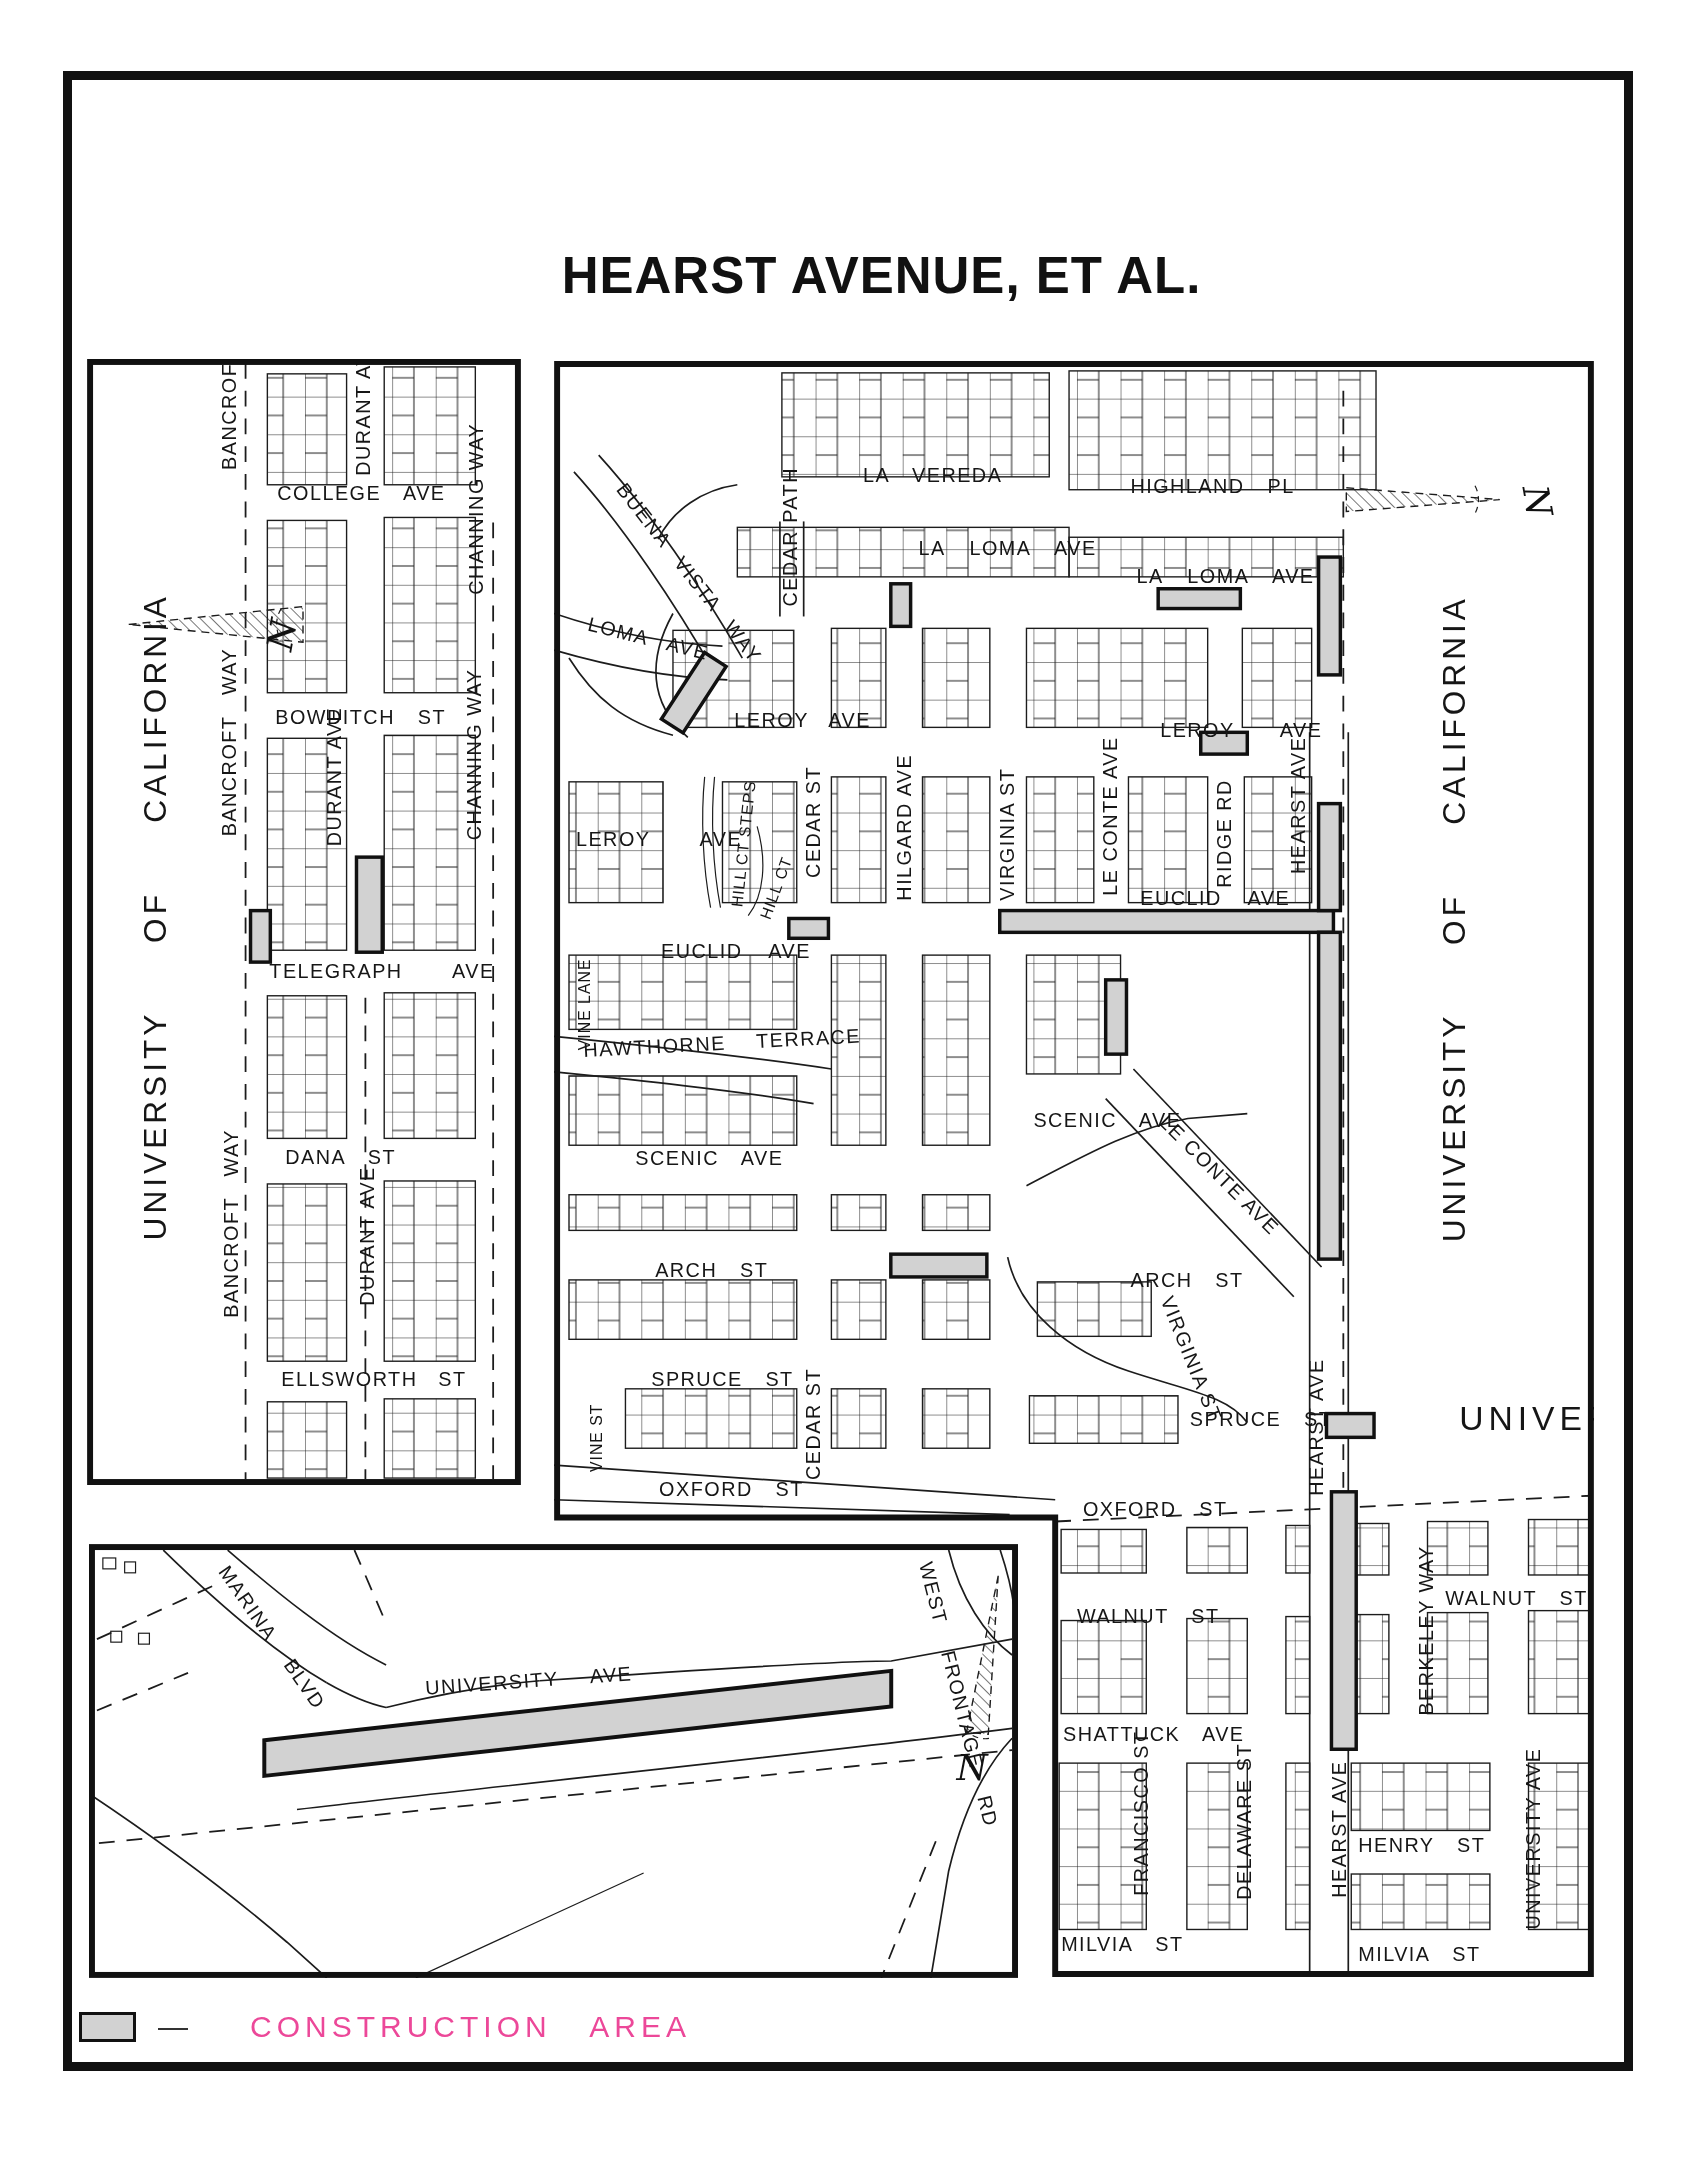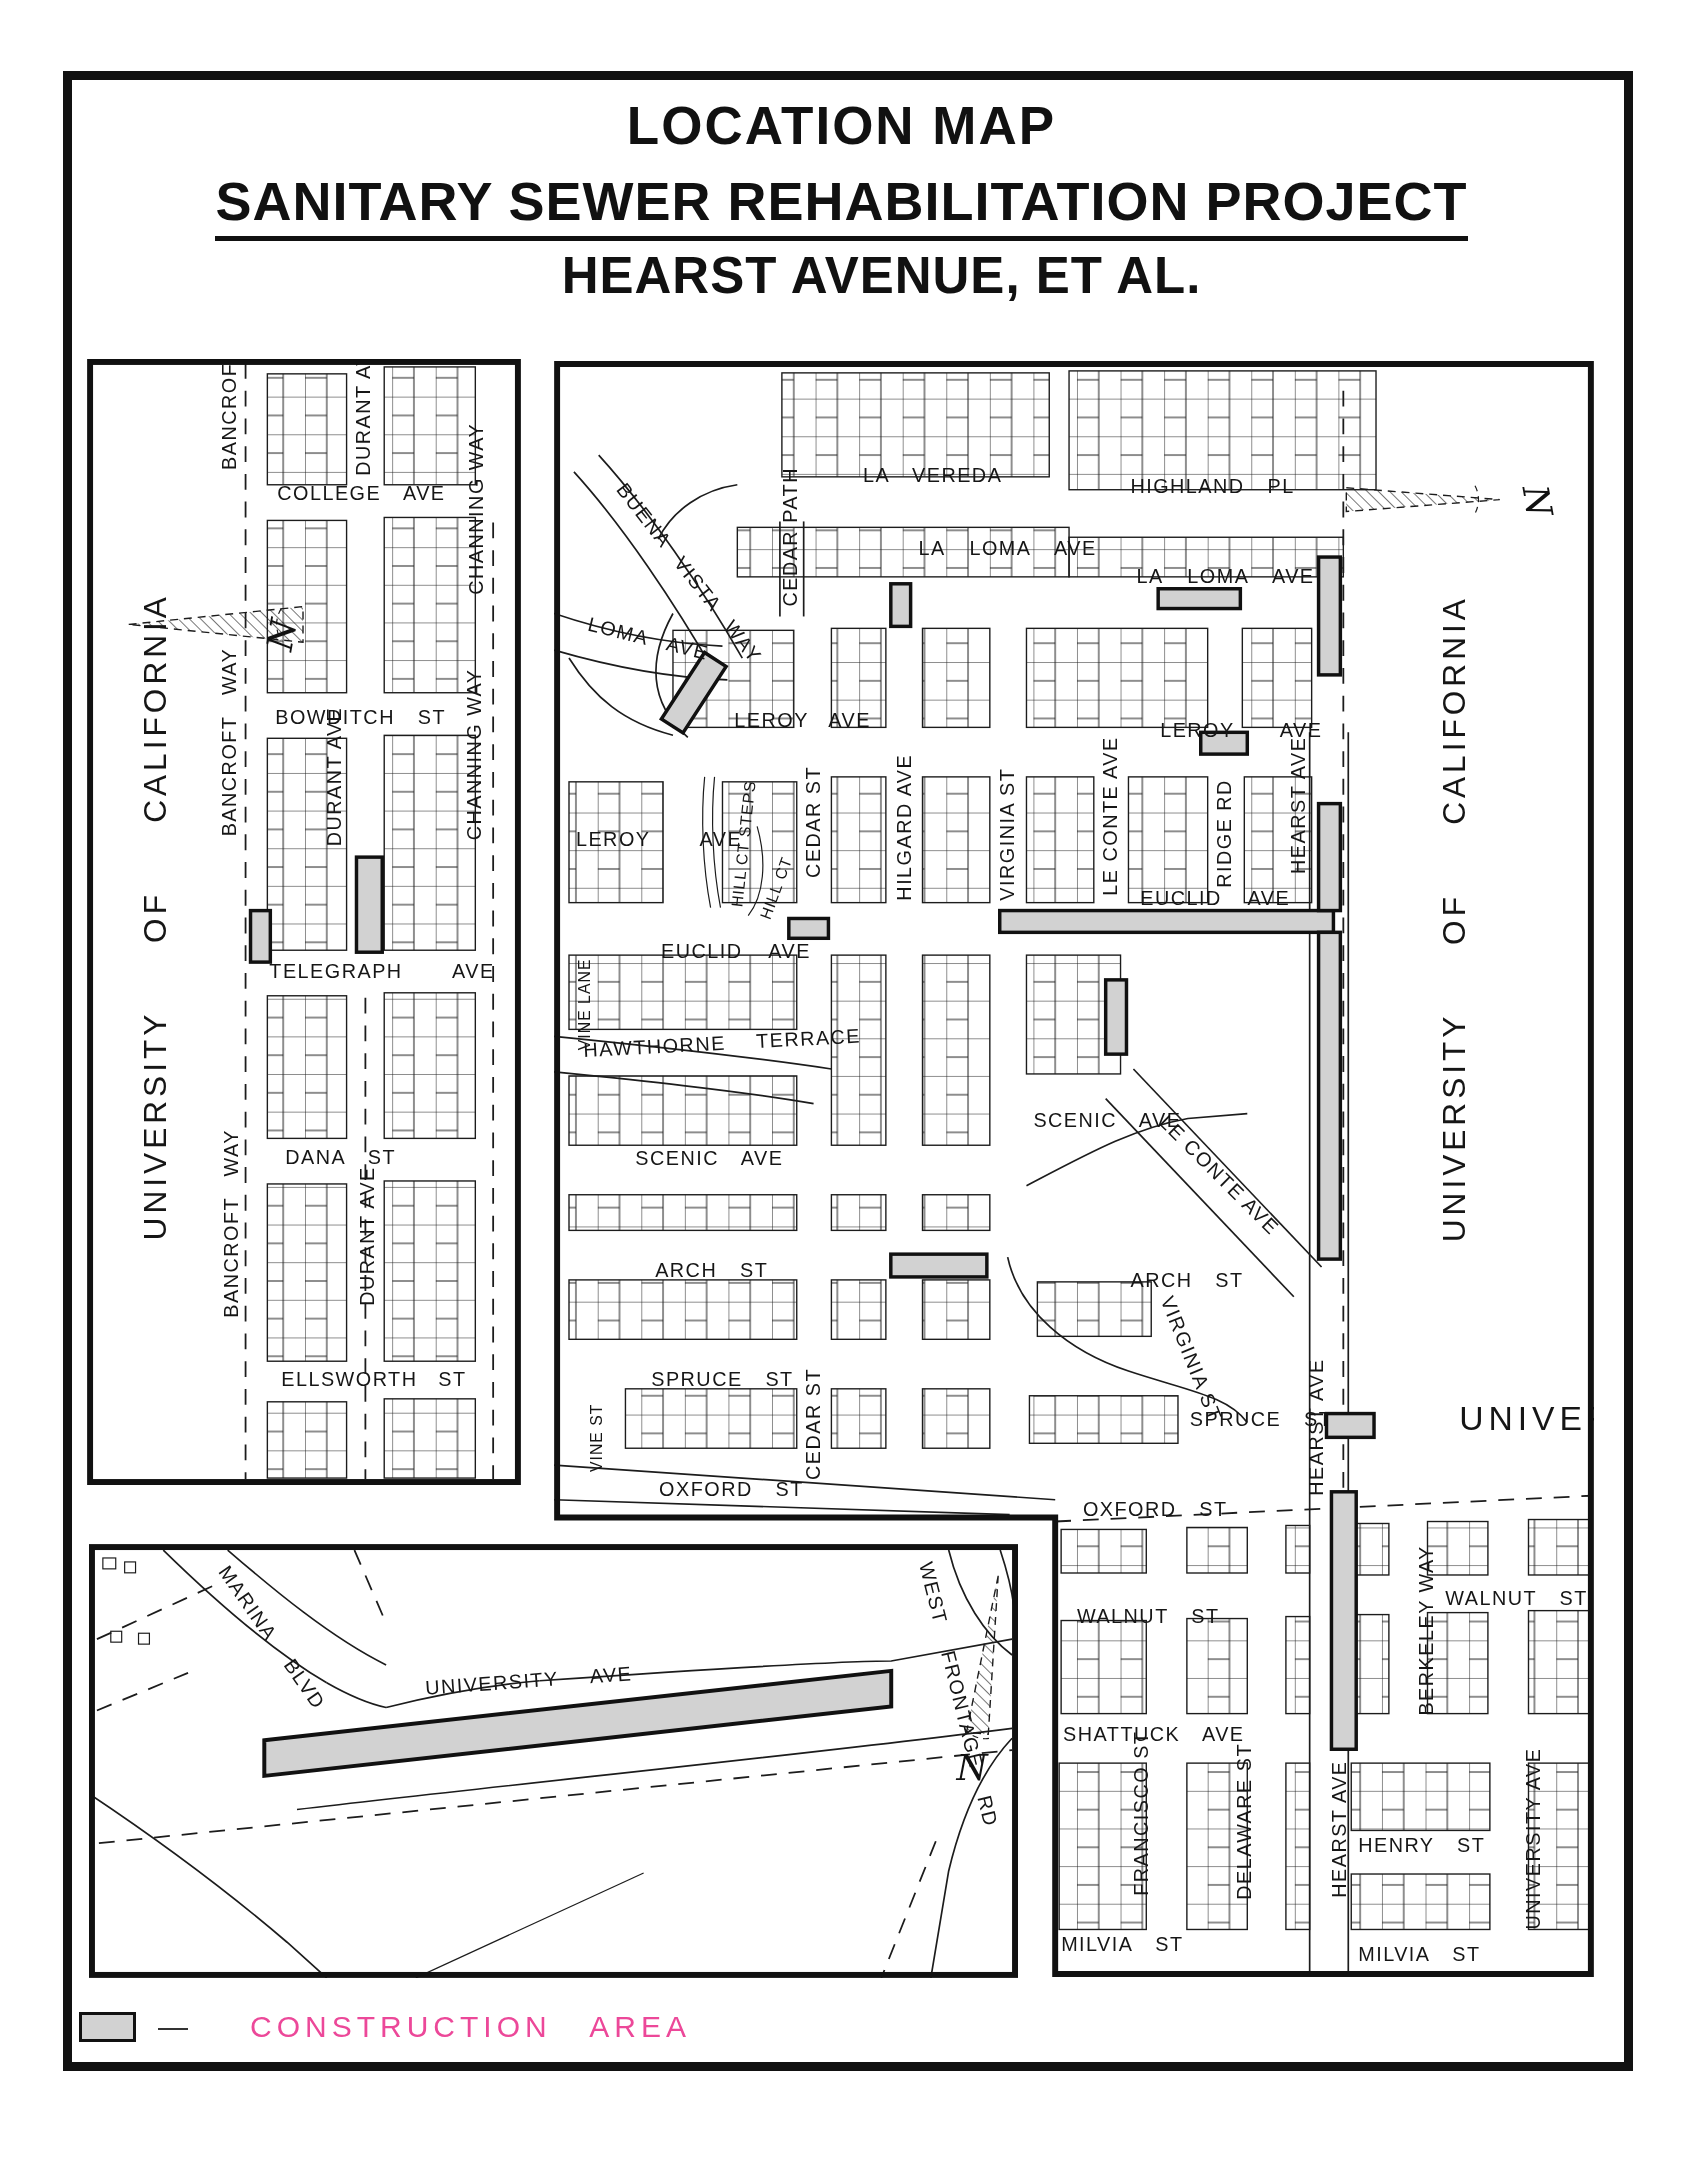--- a/index.html
+++ b/index.html
@@ -34,22 +34,20 @@
   #legend .sw{width:51px;height:24px;background:#d2d2d2;border:3px solid #111;}
   #legend .dash-ch{margin:0 26px 0 22px;font-size:30px;color:#333;}
   #legend .lt{font-size:30px;letter-spacing:5px;word-spacing:26px;color:#ec4899;margin-left:36px;}
 </style>
 </head>
 <body>
 
 <div id="page">
   <div id="page-border"></div>
 
-  <div class="ttl" id="t1">LOCATION MAP</div>
-  <div class="ttl" id="t2"><span>SANITARY SEWER REHABILITATION PROJECT</span></div>
   <div class="ttl" id="t3">HEARST AVENUE, ET AL.</div>
 
   <div class="panel" style="left:87px;top:359px;">
     <svg width="434" height="1126" viewBox="0 0 438 1137">
       <defs>
         <pattern id="pL" width="44" height="38" patternUnits="userSpaceOnUse">
           <path d="M0 0H44M0 0V38M22 0V38M0 19H22" stroke="#1c1c1c" stroke-width="1" fill="none"></path>
         </pattern>
         <pattern id="hL" width="8" height="8" patternUnits="userSpaceOnUse" patternTransform="rotate(45)">
           <path d="M0 0H8" stroke="#1c1c1c" stroke-width="1.2"></path>

